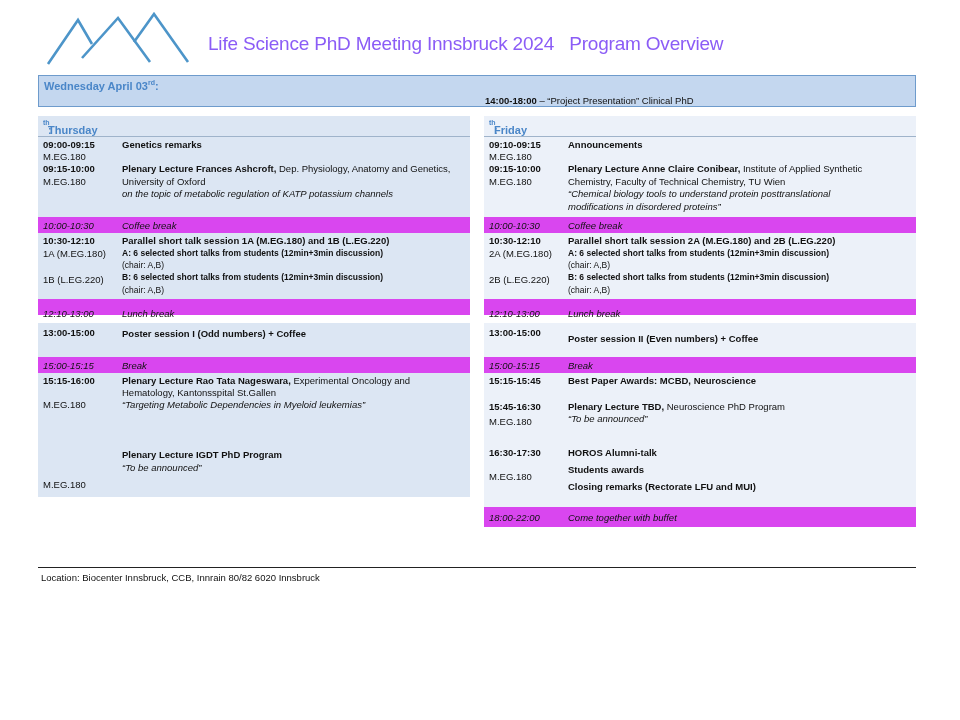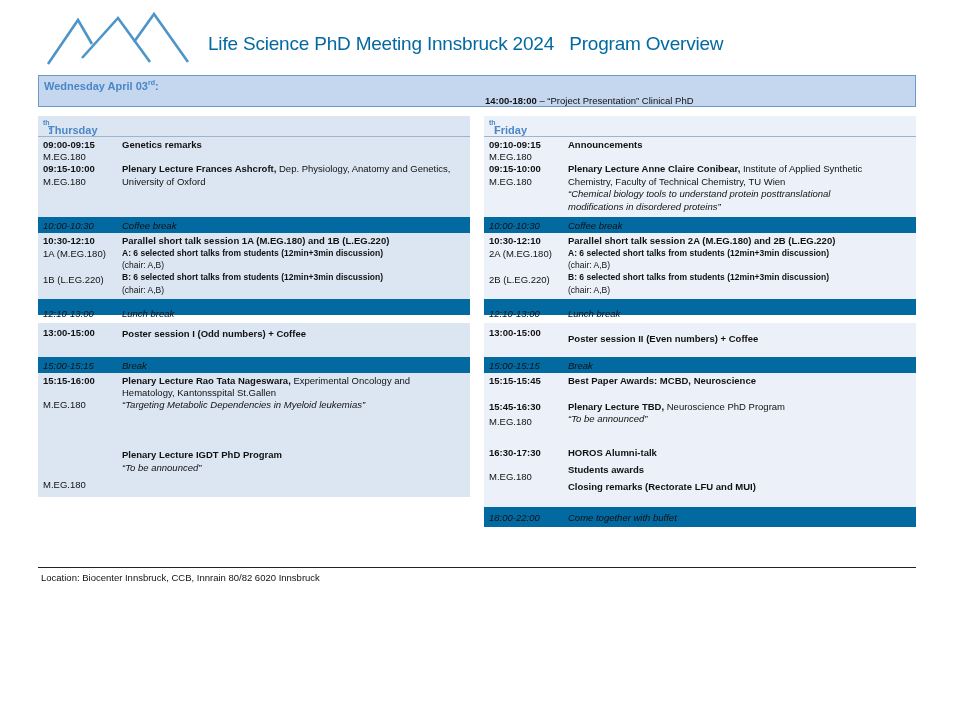--- a/index.html
+++ b/index.html
@@ -1,39 +1,39 @@
 <!DOCTYPE html>
 <html><head>
 <meta charset="utf-8">
 <style>
   html, body { margin:0; padding:0; }
   body { width:960px; height:720px; background:#ffffff; position:relative; overflow:hidden;
          font-family:"Liberation Sans", sans-serif; color:#111; font-size:10px; }
   .logo { position:absolute; left:44px; top:10px; width:146px; height:56px; }
-  .title { position:absolute; left:208px; top:33px; font-size:19px; color:#0369a1; letter-spacing:-0.2px; white-space:pre; }
+  .title { position:absolute; left:208px; top:33px; font-size:19px; color:#8b5cf6; letter-spacing:-0.2px; white-space:pre; }
 
   .wed { position:absolute; left:38px; top:75px; width:878px; height:32px; background:#c4d7ef; border:1px solid #6e9bcc; box-sizing:border-box; }
   .wed .day { position:absolute; left:5px; top:4px; font-weight:bold; color:#4a86c8; font-size:11px; }
   .wed .ev1 { position:absolute; left:5px; top:19px; font-size:9.5px; white-space:nowrap; }
   .wed .ev2 { position:absolute; left:446px; top:19px; font-size:9.5px; white-space:nowrap; }
   sup { font-size:7px; line-height:0; }
   b { font-weight:bold; }
 
   .col { position:absolute; top:116px; width:432px; }
   .col.thu { left:38px; }
   .col.fri { left:484px; }
   .dayhdr { height:20px; position:relative; border-bottom:1px solid #9fb3ca; }
   .thu .dayhdr { background:#dce6f3; }
   .fri .dayhdr { background:#ecf1f9; }
   .dayhdr span { position:absolute; left:5px; top:4px; font-weight:bold; font-size:11px; color:#4a86c8; }
 
   .row { position:relative; box-sizing:border-box; }
   .thu .row.sh { background:#dce6f3; }
   .fri .row.sh { background:#ecf1f9; }
-  .row.plain { background:#0369a1; }
+  .row.plain { background:#d946ef; }
   .t { position:absolute; left:5px; font-size:9.5px; white-space:nowrap; }
   .d { position:absolute; left:84px; font-size:9.5px; white-space:nowrap; }
   .tb { font-weight:bold; }
   .it { font-style:italic; }
   .sm { font-size:8.5px; }
 
   .hr { position:absolute; left:38px; top:567px; width:878px; height:1px; background:#222; }
   .loc { position:absolute; left:41px; top:572px; font-size:9.5px; }
 </style>
 </head>
@@ -59,20 +59,21 @@
   <div class="row sh" style="height:24px">
     <div class="t tb" style="top:2px">09:00-09:15</div>
     <div class="t" style="top:14px">M.EG.180</div>
     <div class="d tb" style="top:2px">Genetics remarks</div>
   </div>
   <div class="row sh" style="height:56px">
     <div class="t tb" style="top:2px">09:15-10:00</div>
     <div class="t" style="top:15px">M.EG.180</div>
     <div class="d" style="top:2px"><b>Plenary Lecture Frances Ashcroft,</b><span> Dep. Physiology, Anatomy and Genetics,</span></div>
     <div class="d" style="top:15px">University of Oxford</div>
+    <div class="d it" style="top:27px">on the topic of metabolic regulation of KATP potassium channels</div>
   </div>
   <div class="row plain" style="height:16px">
     <div class="t it" style="top:3px">10:00-10:30</div>
     <div class="d it" style="top:3px">Coffee break</div>
   </div>
   <div class="row sh" style="height:66px">
     <div class="t tb" style="top:2px">10:30-12:10</div>
     <div class="d tb" style="top:2px">Parallel short talk session 1A (M.EG.180) and 1B (L.EG.220)</div>
     <div class="t" style="top:15px">1A (M.EG.180)</div>
     <div class="d tb sm" style="top:15px">A: 6 selected short talks from students (12min+3min discussion)</div>

